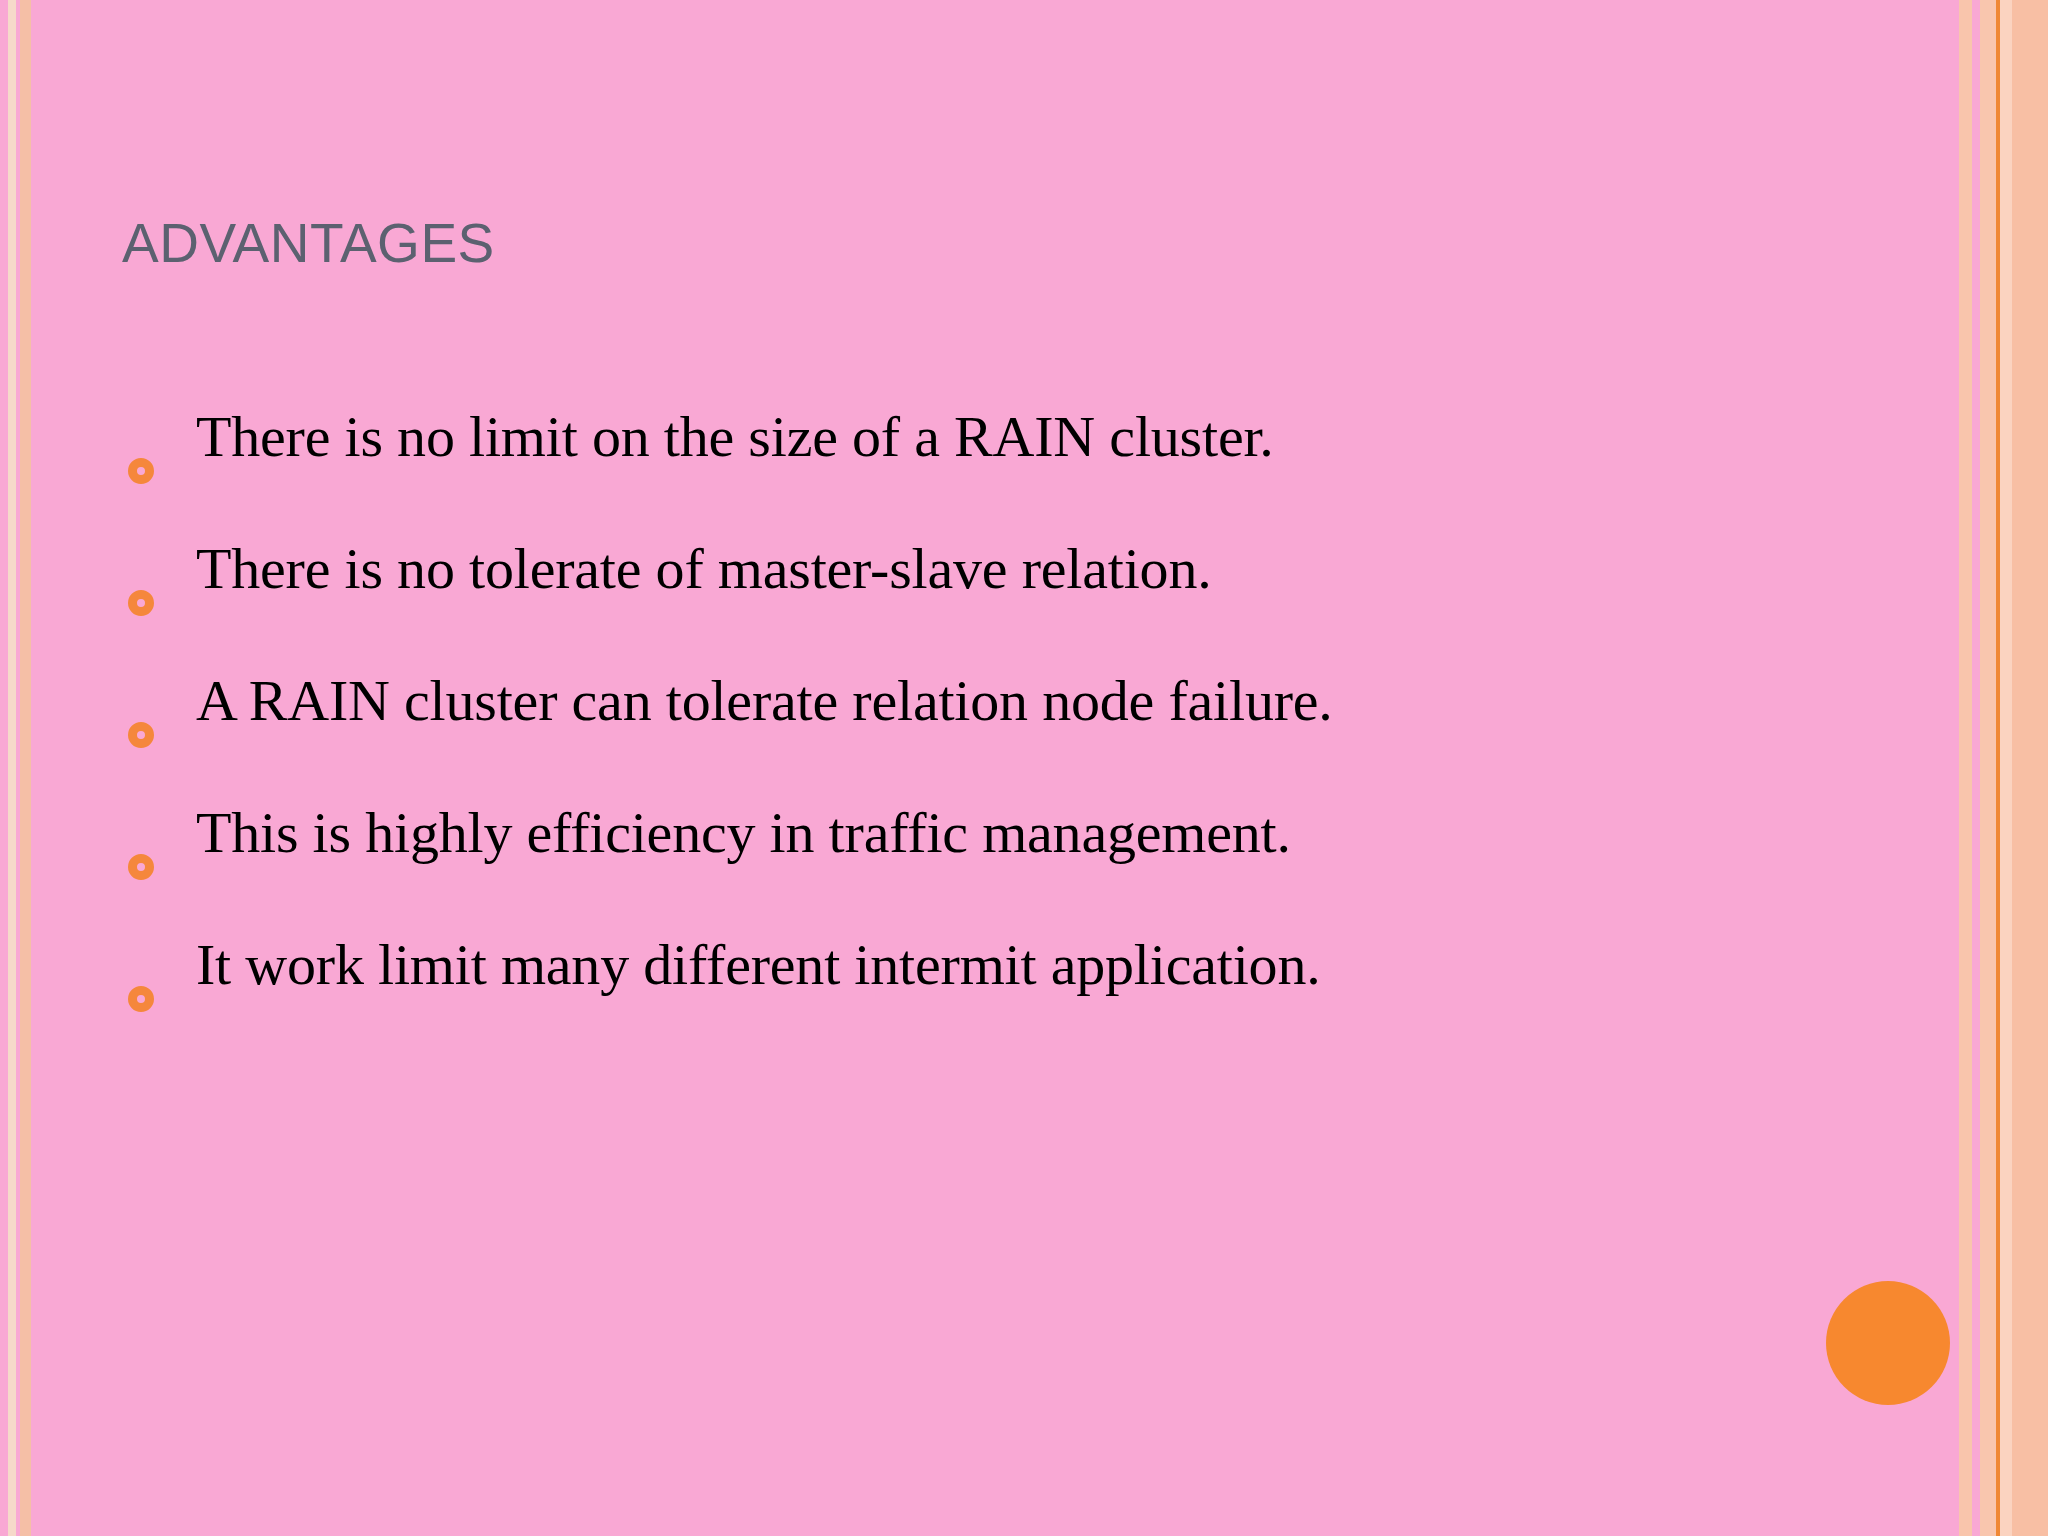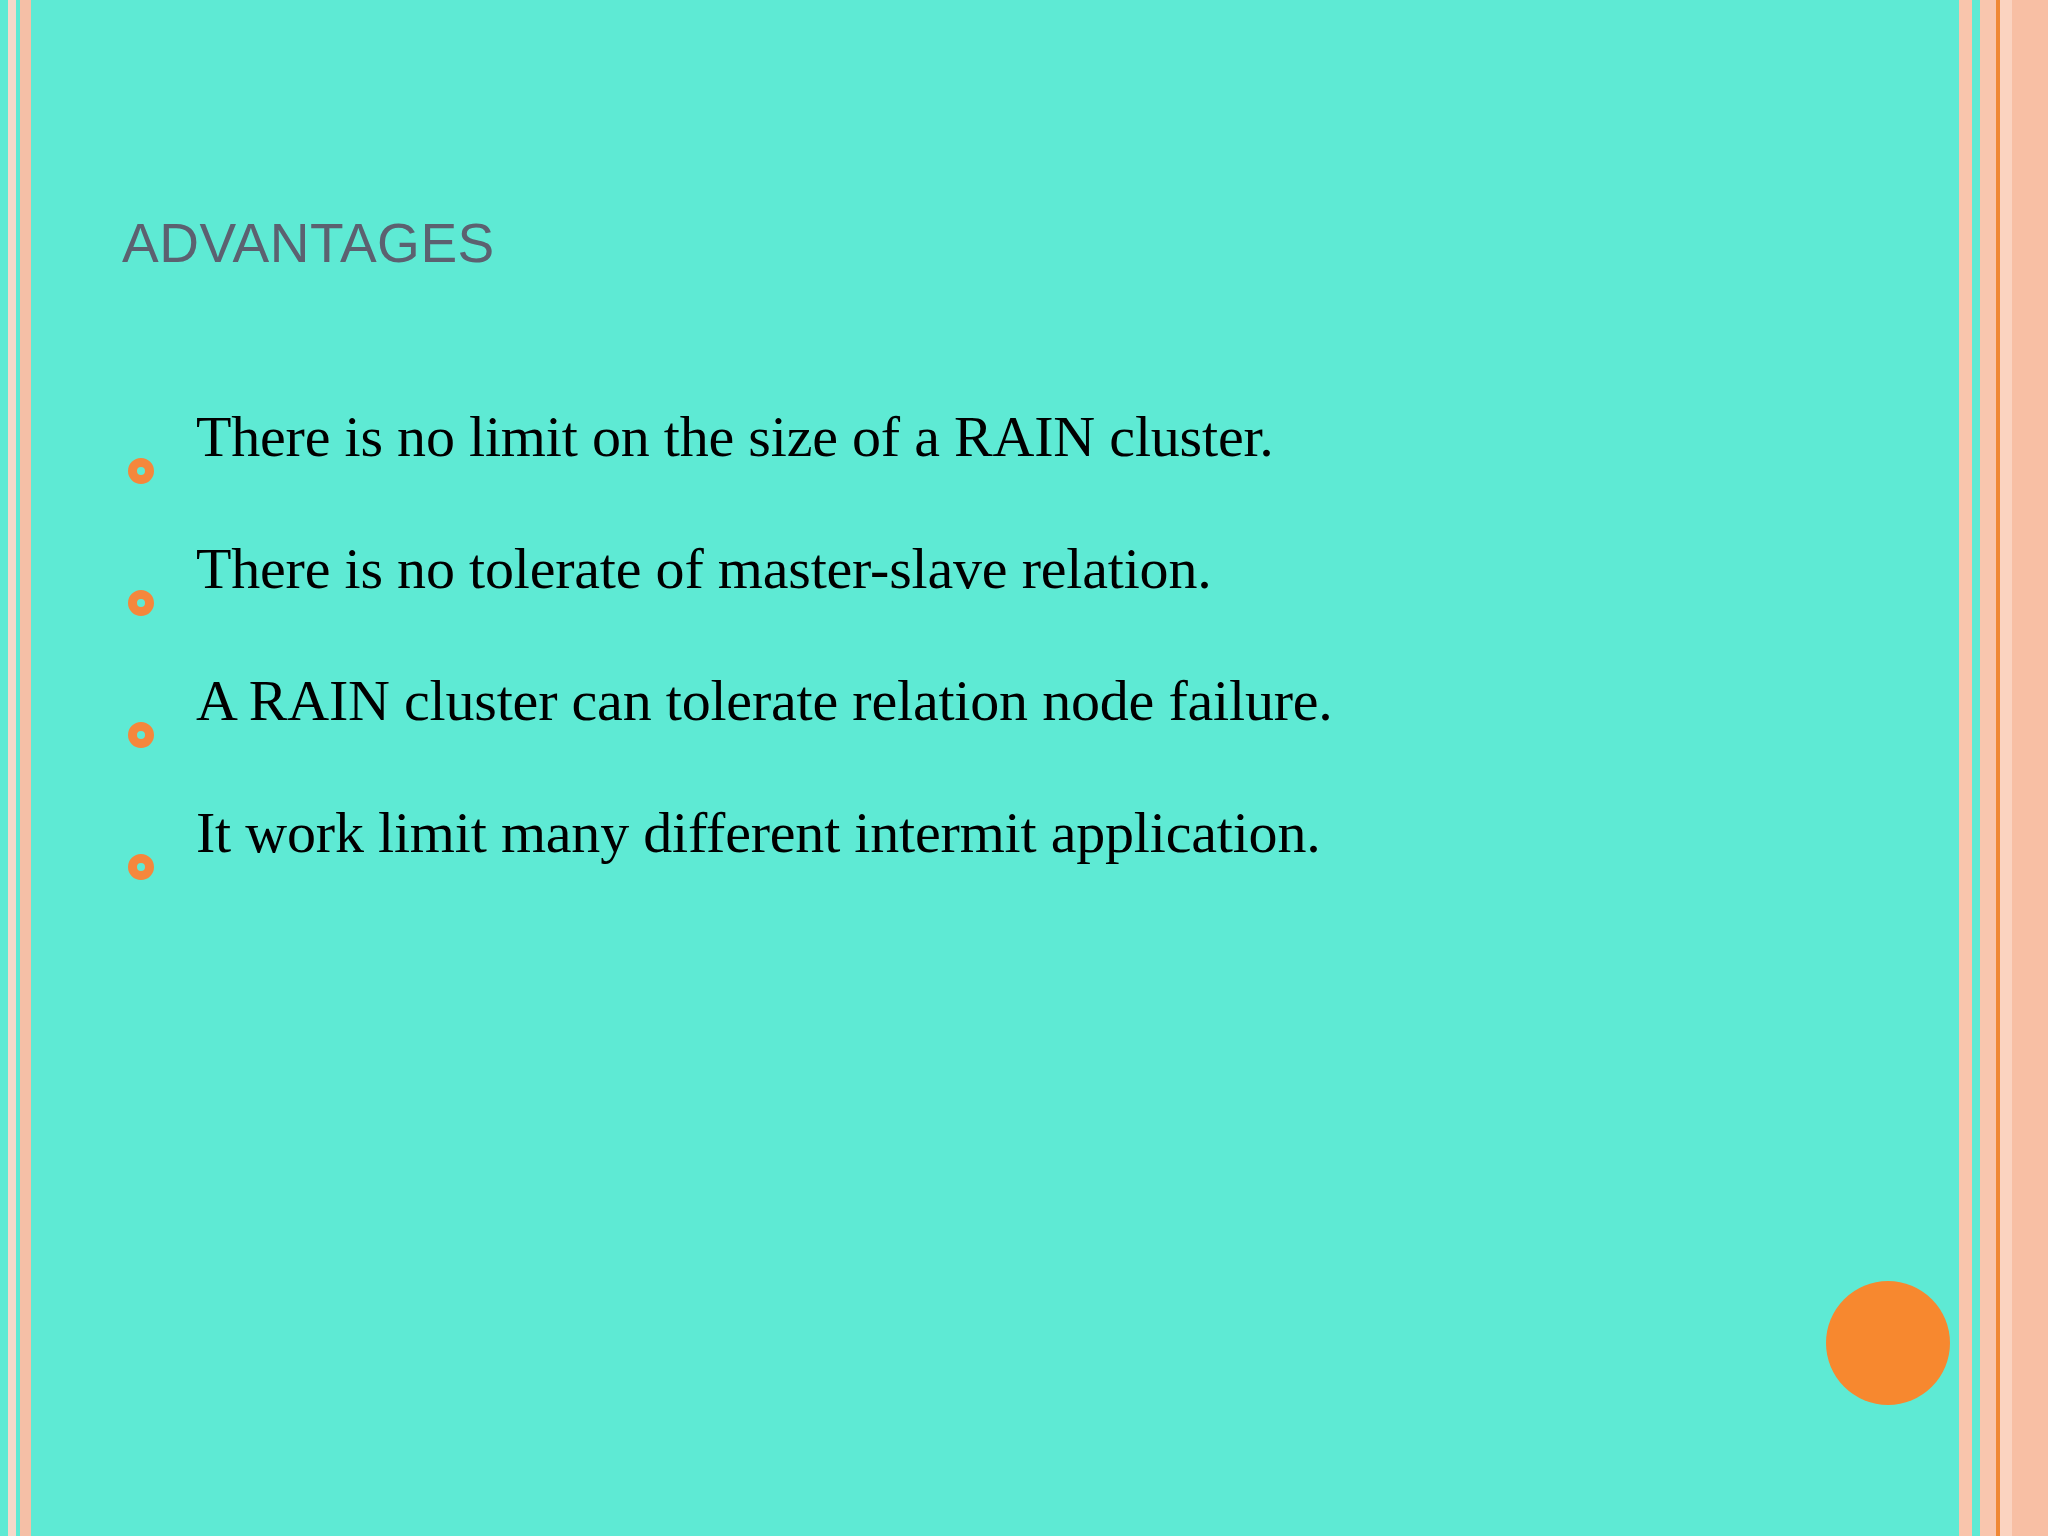--- a/index.html
+++ b/index.html
@@ -11,21 +11,21 @@
     height: 1536px;
     overflow: hidden;
     background: #FCFDF9;
     font-family: "Liberation Serif", serif;
   }
 
   .slide {
     position: relative;
     width: 2048px;
     height: 1536px;
-    background: #5eead4;
+    background: #f9a8d4;
     overflow: hidden;
   }
 
   
   .stripe {
     position: absolute;
     top: 0;
     bottom: 0;
     height: 1536px;
   }
@@ -135,20 +135,24 @@
     <div class="bullet-row">
       <span class="bullet-marker"></span>
       <span class="bullet-text">There is no tolerate of master-slave relation.</span>
     </div>
 
     <div class="bullet-row">
       <span class="bullet-marker"></span>
       <span class="bullet-text">A RAIN cluster can tolerate relation node failure.</span>
     </div>
 
+    <div class="bullet-row">
+      <span class="bullet-marker"></span>
+      <span class="bullet-text">This is highly efficiency in traffic management.</span>
+    </div>
 
 
     <div class="bullet-row">
       <span class="bullet-marker"></span>
       <span class="bullet-text">It work limit many different intermit application.</span>
     </div>
 
   </div>
 
   <div class="deco-circle"></div>

